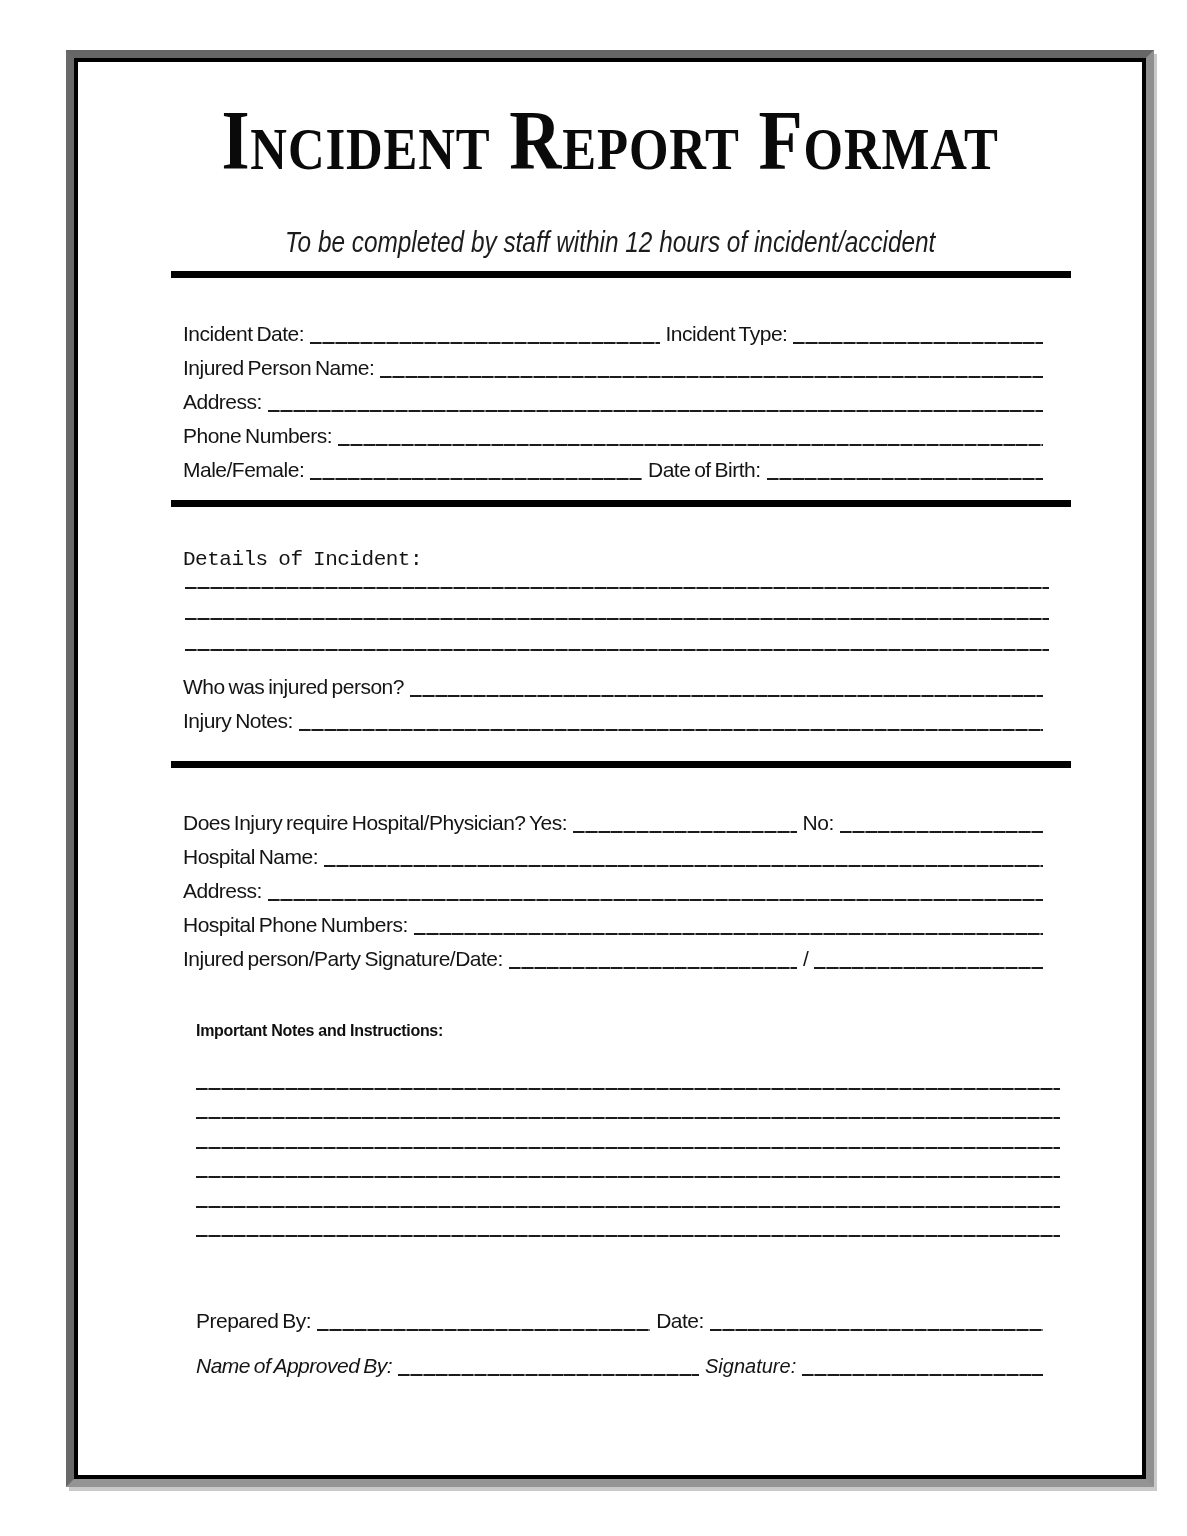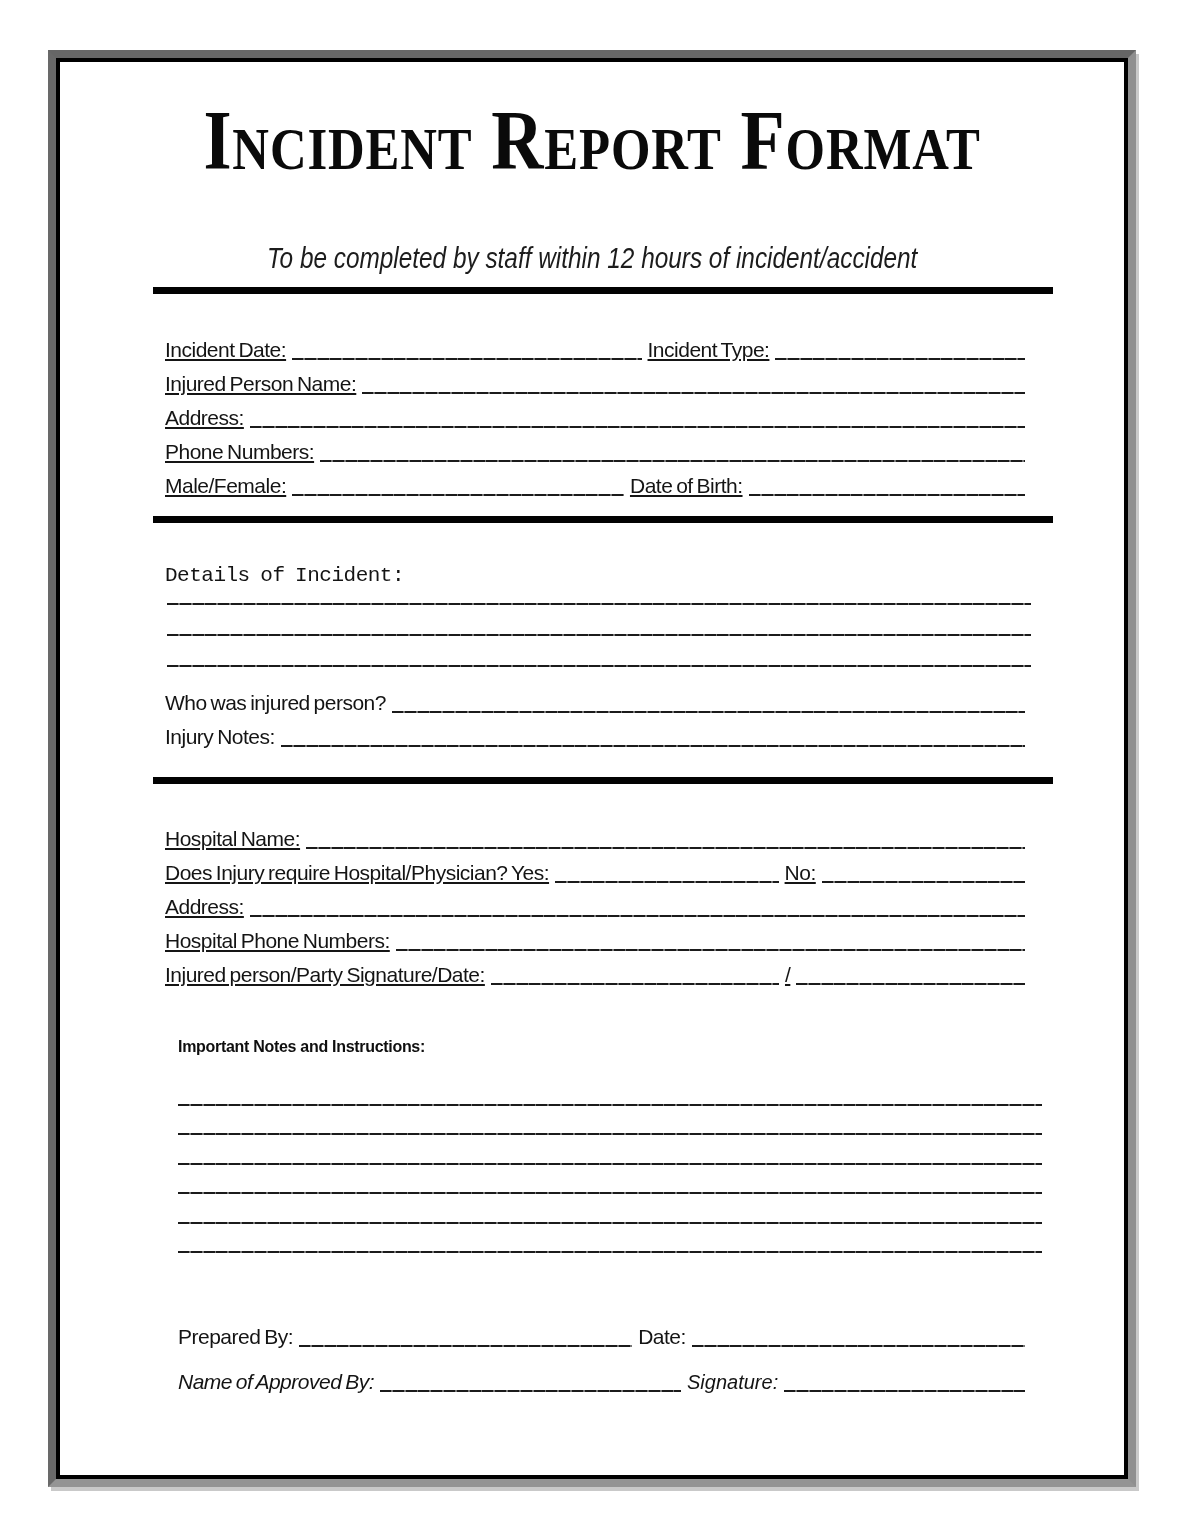--- a/index.html
+++ b/index.html
@@ -2,57 +2,57 @@
 <html><head>
 <meta charset="utf-8">
 <style>
   html,body{margin:0;padding:0;}
   body{
     width:1187px;height:1536px;position:relative;background:#ffffff;
     font-family:"Liberation Sans", sans-serif;color:#151515;
     -webkit-text-size-adjust:none;
   }
   .sheet{
-    position:absolute;left:48px;top:50px;width:1088px;height:1437px;
+    position:absolute;left:66px;top:50px;width:1088px;height:1437px;
     box-sizing:border-box;
     border:8px solid;
     border-color:#666666 #8f8f8f #949494 #696969;
     box-shadow:3px 4px 0 #c9c9c9;
     background:#ffffff;
   }
   .sheet-inner{
     width:100%;height:100%;box-sizing:border-box;
     border:4px solid #000000;
     position:relative;overflow:hidden;
   }
   .title{
     margin:34px 0 0 0;text-align:center;white-space:nowrap;
     font-family:"Liberation Serif", serif;font-weight:bold;
     font-variant:small-caps;
     font-size:84px;line-height:89px;color:#0a0a0a;
     transform:scaleX(0.86);transform-origin:50% 50%;
     letter-spacing:1px;
   }
-  .subtitle{margin-top:58px;text-align:center;line-height:30px;}
+  .subtitle{margin-top:42px;text-align:center;line-height:30px;}
   .subtitle span{
     display:inline-block;transform:scaleX(0.84);transform-origin:50% 50%;
     font-style:italic;font-size:29px;color:#1c1c1c;white-space:nowrap;
   }
   .content{
     display:flow-root;
     padding:0 99px 0 105px;
   }
   .rule{
     height:7px;background:#020202;border:0;
     margin:0 -28px 0 -12px;
   }
   .rule-1{margin-top:9px;}
   .rule-2{margin-top:13px;}
   .rule-3{margin-top:23px;}
-  .group{margin-top:39px;text-decoration:underline;}
+  .group{margin-top:39px;}
   .group-hospital{margin-top:38px;}
   .row{
     display:flex;align-items:stretch;height:34px;line-height:34px;
     font-size:21px;letter-spacing:-0.5px;word-spacing:-1.5px;
     white-space:nowrap;color:#141414;
   }
   .lbl{flex:0 0 auto;}
   .fill{
     flex:1 1 0;position:relative;margin:0 6px;min-width:30px;
   }
@@ -145,27 +145,27 @@
         <div class="row">
           <span class="lbl">Injury Notes:</span>
           <span class="fill"></span>
         </div>
       </div>
 
       <div class="rule rule-3"></div>
 
       <div class="group group-hospital">
         <div class="row">
-          <span class="lbl">Hospital Name:</span>
-          <span class="fill"></span>
-        </div>
-        <div class="row">
           <span class="lbl">Does Injury require Hospital/Physician? Yes:</span>
           <span class="fill w11"></span>
           <span class="lbl">No:</span>
+          <span class="fill"></span>
+        </div>
+        <div class="row">
+          <span class="lbl">Hospital Name:</span>
           <span class="fill"></span>
         </div>
         <div class="row">
           <span class="lbl">Address:</span>
           <span class="fill"></span>
         </div>
         <div class="row">
           <span class="lbl">Hospital Phone Numbers:</span>
           <span class="fill"></span>
         </div>

